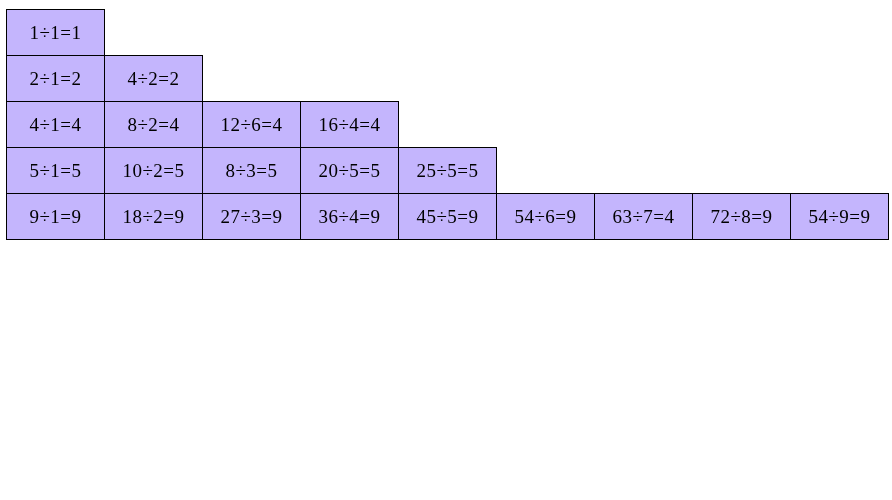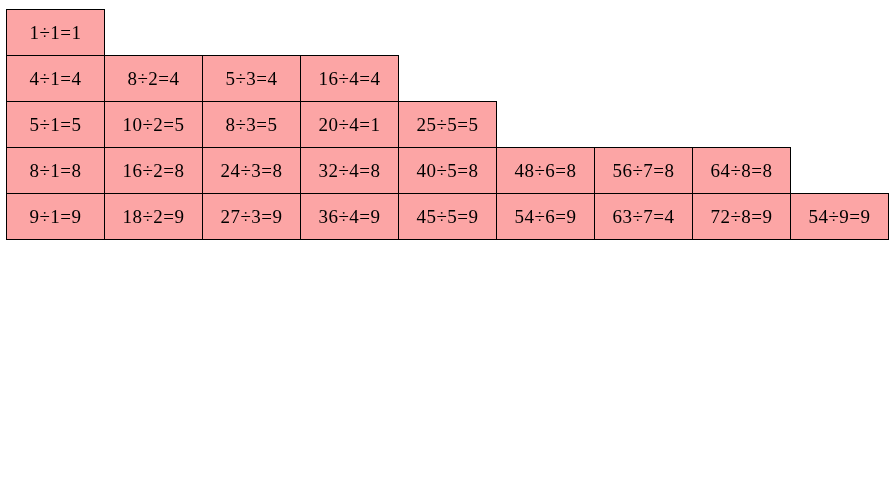--- a/index.html
+++ b/index.html
@@ -28,21 +28,21 @@
     padding: 0 6px;
     text-align: center;
     vertical-align: middle;
     font-size: 19px;
     color: #000000;
     letter-spacing: 0.5px;
     white-space: nowrap;
   }
   #division-table td.filled {
     border: 1px solid #000000;
-    background: #fca5a5;
+    background: #c4b5fd;
   }
   #division-table td.empty {
     border: none;
     background: transparent;
   }
 </style>
 </head>
 <body>
 
 <table id="division-table">
@@ -52,50 +52,50 @@
         <td class="empty"></td>
         <td class="empty"></td>
         <td class="empty"></td>
         <td class="empty"></td>
         <td class="empty"></td>
         <td class="empty"></td>
         <td class="empty"></td>
         <td class="empty"></td>
       </tr>
       <tr>
+        <td class="filled">2÷1=2</td>
+        <td class="filled">4÷2=2</td>
+        <td class="empty"></td>
+        <td class="empty"></td>
+        <td class="empty"></td>
+        <td class="empty"></td>
+        <td class="empty"></td>
+        <td class="empty"></td>
+        <td class="empty"></td>
+      </tr>
+      <tr>
         <td class="filled">4÷1=4</td>
         <td class="filled">8÷2=4</td>
-        <td class="filled">5÷3=4</td>
+        <td class="filled">12÷6=4</td>
         <td class="filled">16÷4=4</td>
         <td class="empty"></td>
         <td class="empty"></td>
         <td class="empty"></td>
         <td class="empty"></td>
         <td class="empty"></td>
       </tr>
       <tr>
         <td class="filled">5÷1=5</td>
         <td class="filled">10÷2=5</td>
         <td class="filled">8÷3=5</td>
-        <td class="filled">20÷4=1</td>
+        <td class="filled">20÷5=5</td>
         <td class="filled">25÷5=5</td>
         <td class="empty"></td>
         <td class="empty"></td>
         <td class="empty"></td>
-        <td class="empty"></td>
-      </tr>
-      <tr>
-        <td class="filled">8÷1=8</td>
-        <td class="filled">16÷2=8</td>
-        <td class="filled">24÷3=8</td>
-        <td class="filled">32÷4=8</td>
-        <td class="filled">40÷5=8</td>
-        <td class="filled">48÷6=8</td>
-        <td class="filled">56÷7=8</td>
-        <td class="filled">64÷8=8</td>
         <td class="empty"></td>
       </tr>
       <tr>
         <td class="filled">9÷1=9</td>
         <td class="filled">18÷2=9</td>
         <td class="filled">27÷3=9</td>
         <td class="filled">36÷4=9</td>
         <td class="filled">45÷5=9</td>
         <td class="filled">54÷6=9</td>
         <td class="filled">63÷7=4</td>

